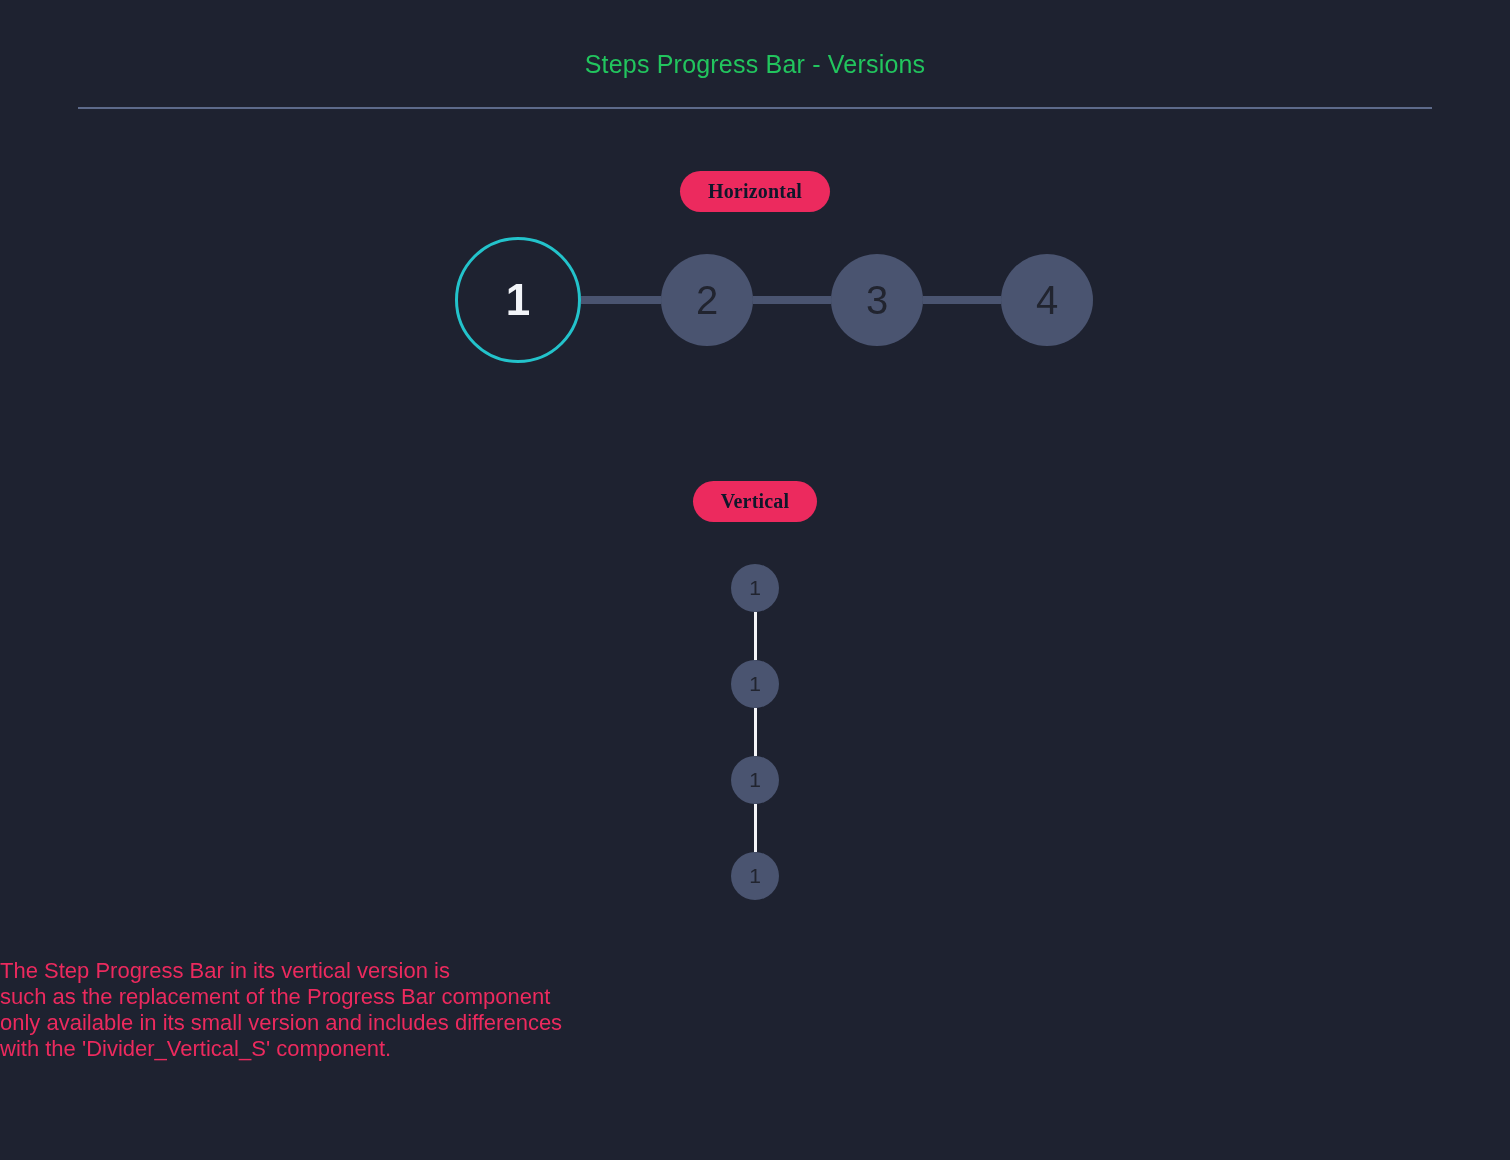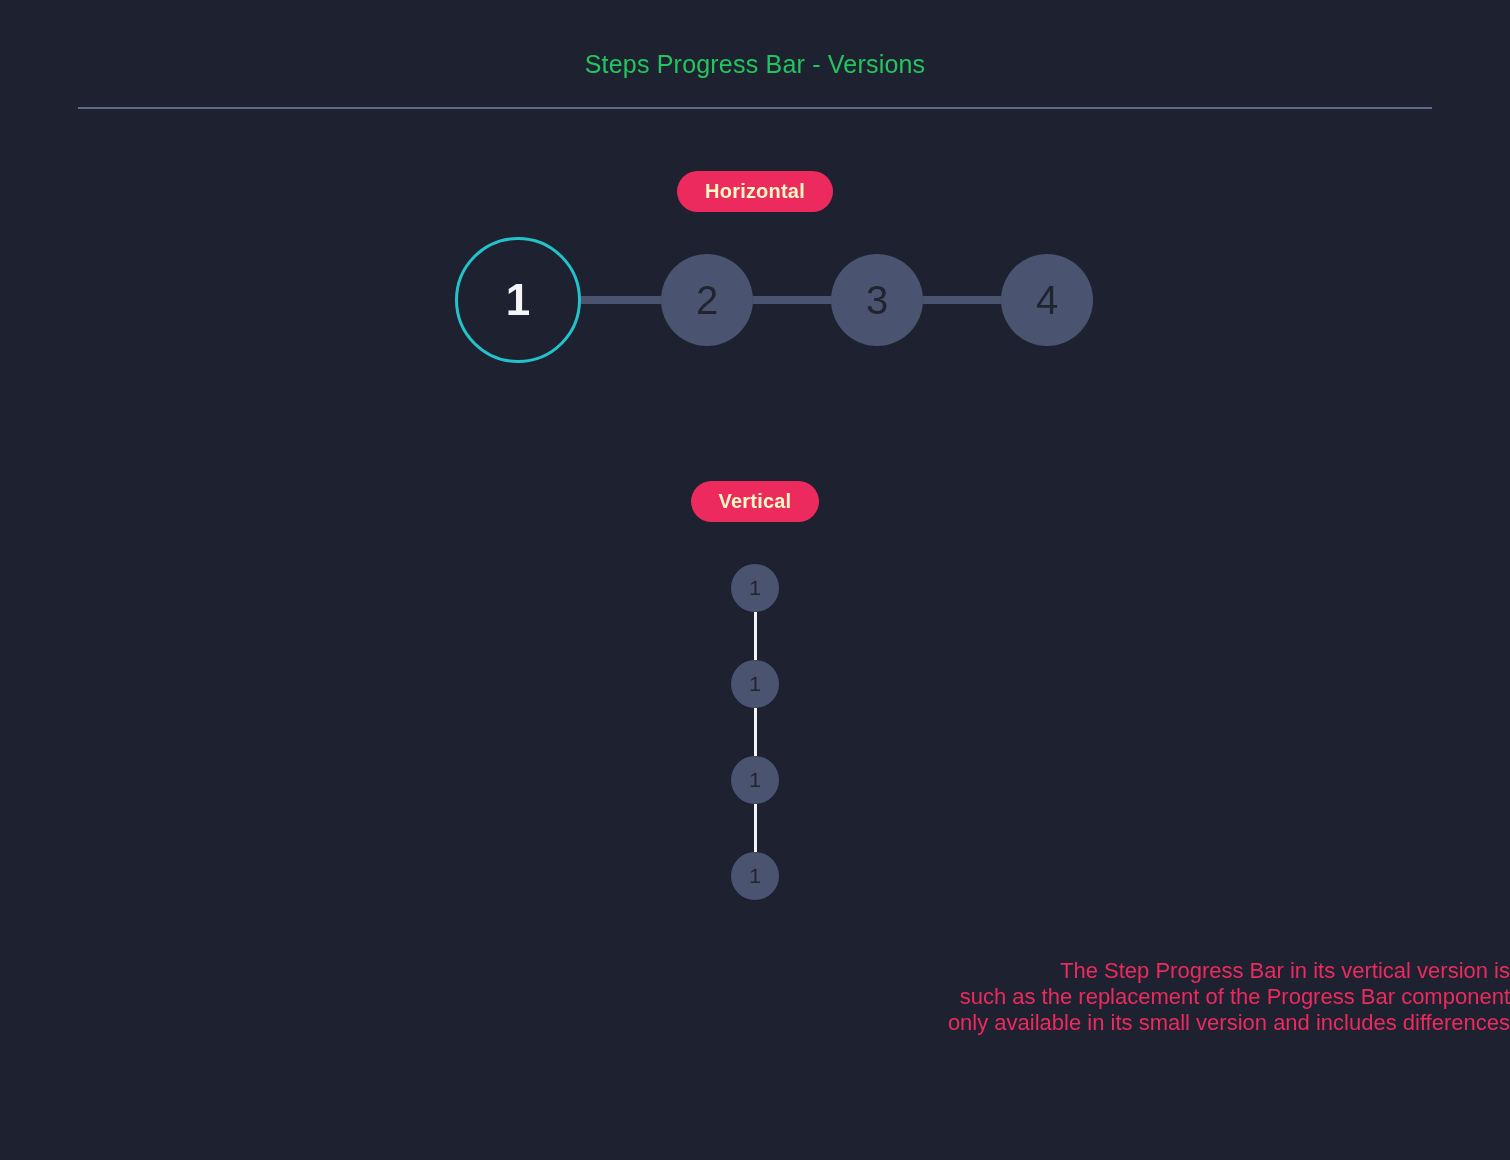--- a/index.html
+++ b/index.html
@@ -35,27 +35,28 @@
   }
 
   
   .badge-row {
     display: flex;
     justify-content: center;
   }
   .section-badge {
     display: inline-block;
     background: #ec2a5e;
-    color: #fef9c3;
+    color: #0f172a;
     font-size: 20px;
     font-weight: 700;
     border-radius: 22px;
     padding: 10px 28px 11px 28px;
     line-height: 1;
     letter-spacing: 0.2px;
+    font-family: Liberation Serif, serif;
   }
 
   
   .horizontal-section {
     margin-top: 62px;
   }
   .h-stepper {
     margin-top: 25px;
     display: flex;
     align-items: center;
@@ -123,26 +124,25 @@
   .v-divider {
     width: 3px;
     height: 48px;
     background: #f4f5f8;
     flex: 0 0 auto;
   }
 
   
   .note {
     margin-top: 58px;
-    text-align: right;
+    text-align: left;
     color: #ec2a5e;
     font-size: 22px;
     line-height: 26px;
     font-weight: 400;
-    margin-left: 28px;
   }
   .note-line { display: block; }
 </style>
 </head>
 <body>
 
 <div class="page-header">
   <div class="page-title">Steps Progress Bar -  Versions</div>
   <div class="header-rule"></div>
 </div>
@@ -176,13 +176,14 @@
     <div class="v-step">1</div>
     <div class="v-divider"></div>
     <div class="v-step">1</div>
   </div>
 </div>
 
 <div class="note">
   <span class="note-line">The Step Progress Bar in its vertical version is</span>
   <span class="note-line">such as the replacement of the Progress Bar component</span>
   <span class="note-line">only available in its small version and includes differences</span>
+  <span class="note-line">with the 'Divider_Vertical_S' component.</span>
 </div>
 
 </body></html>

